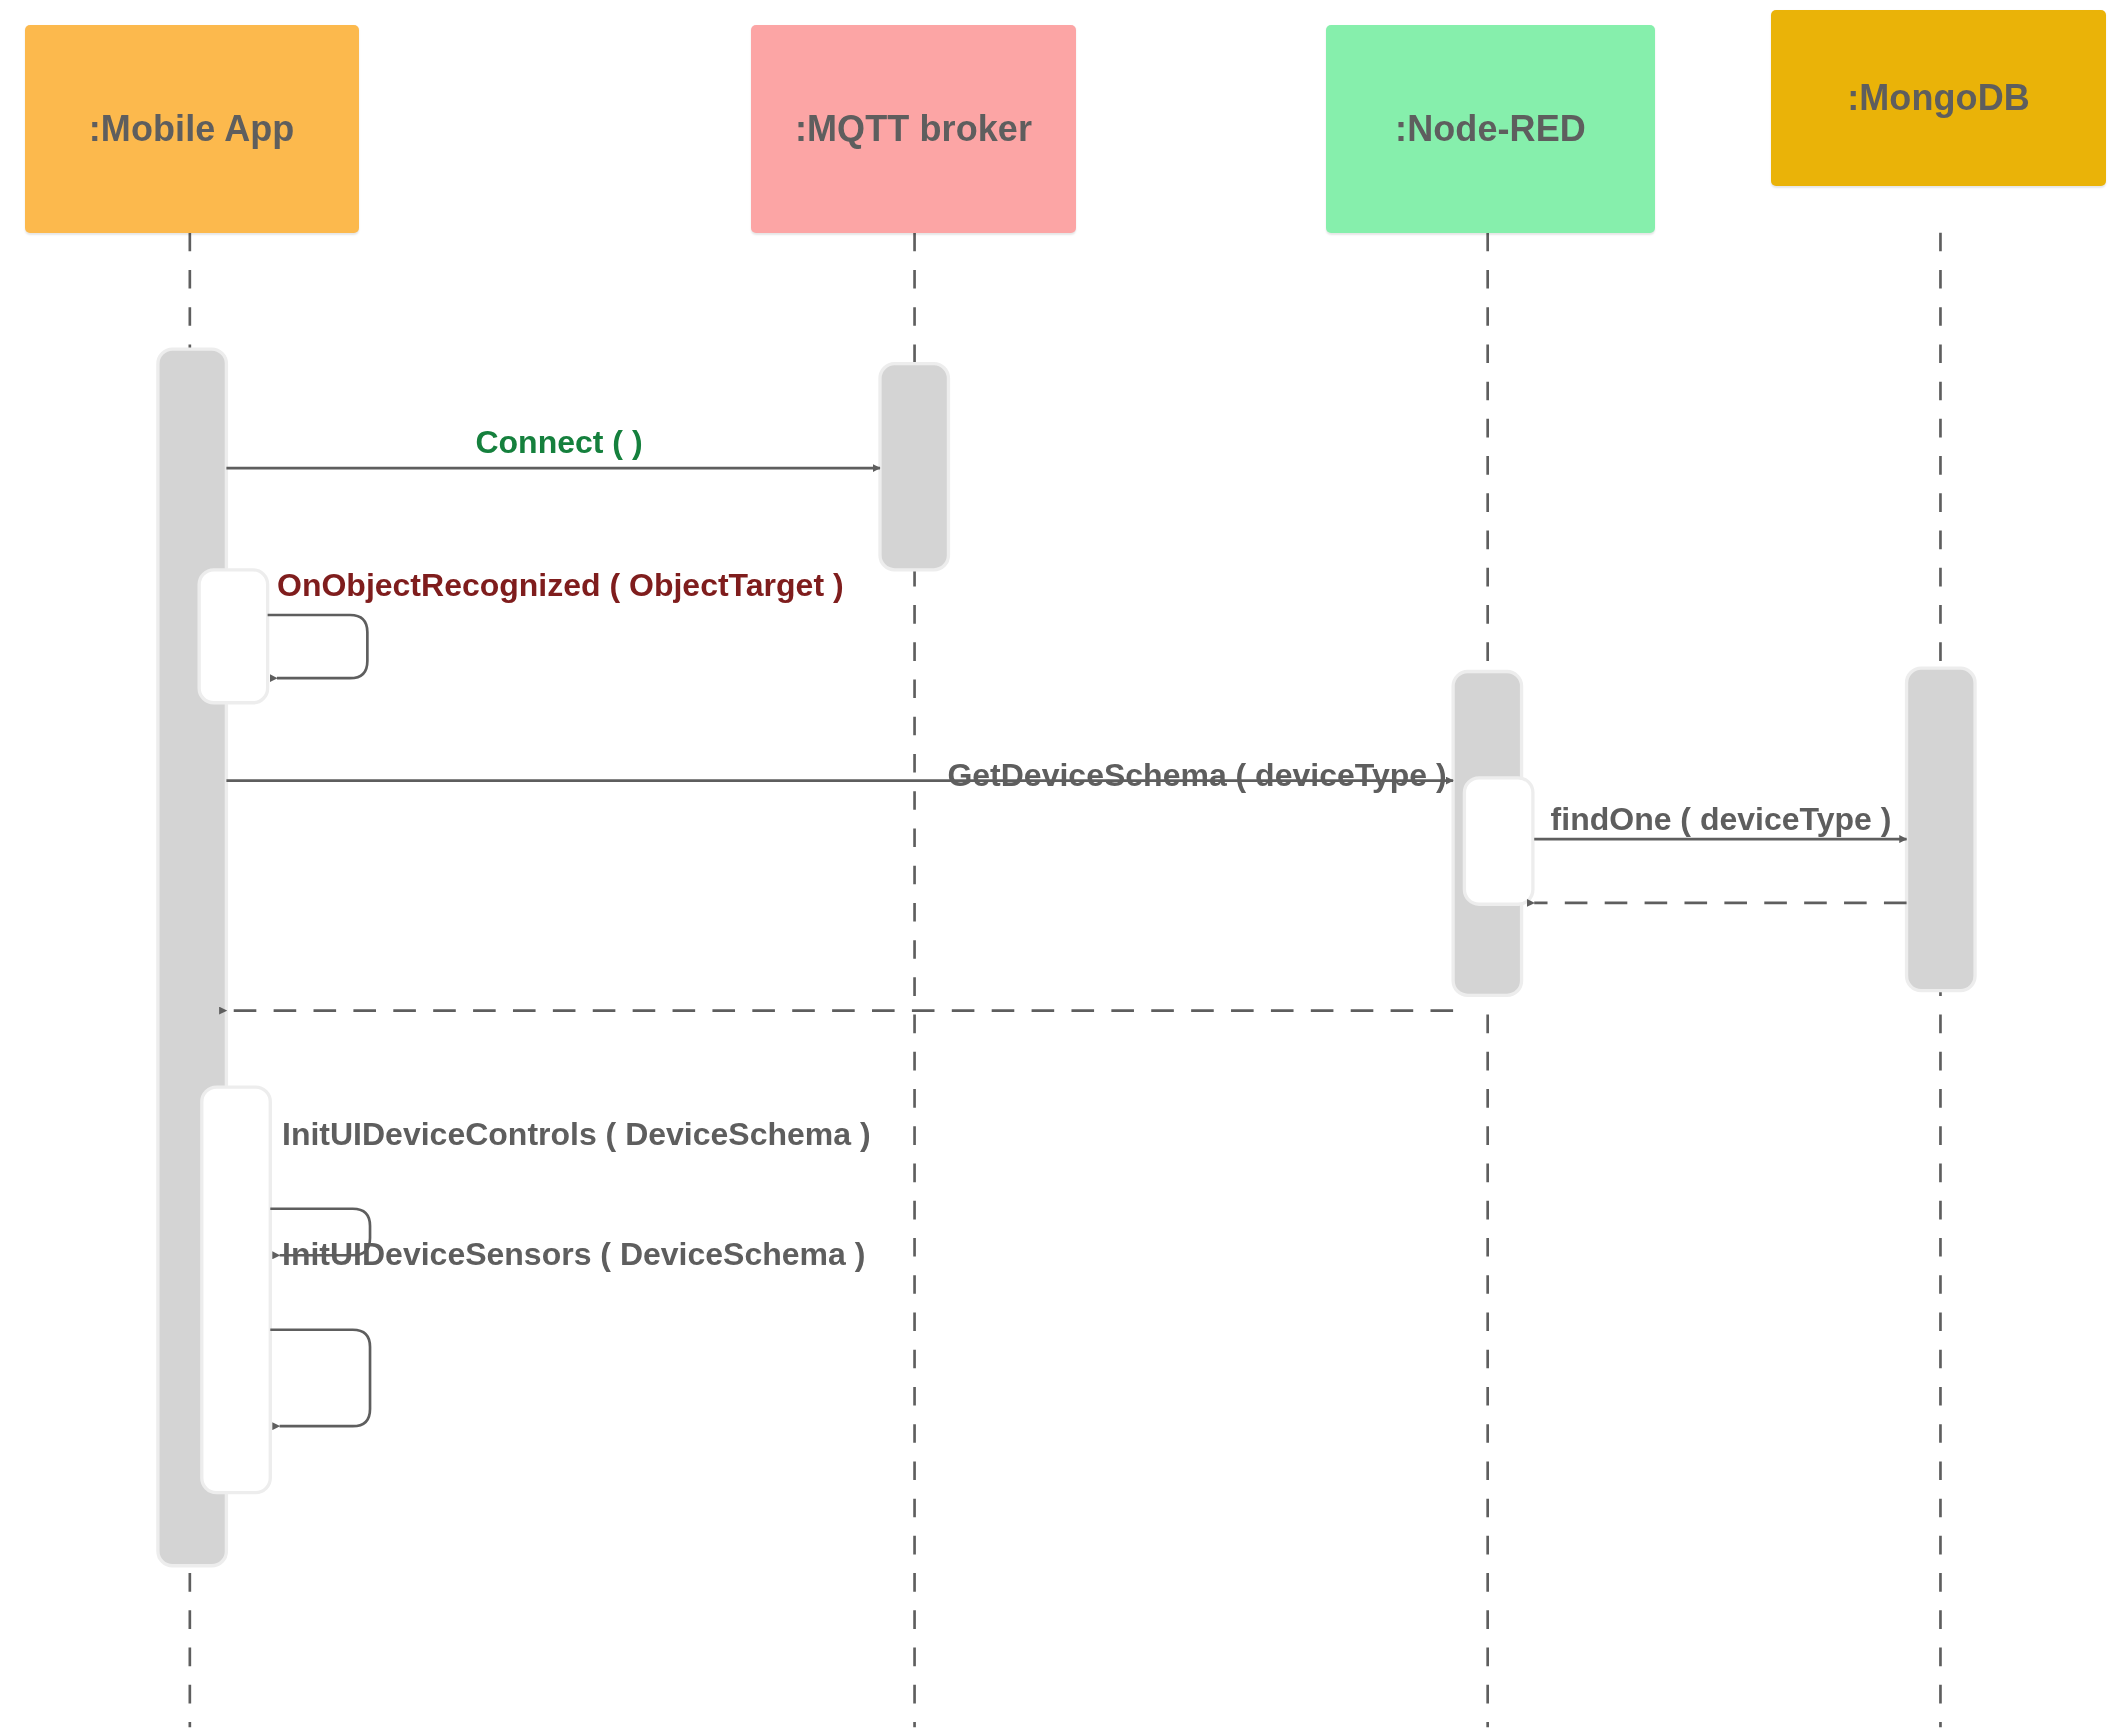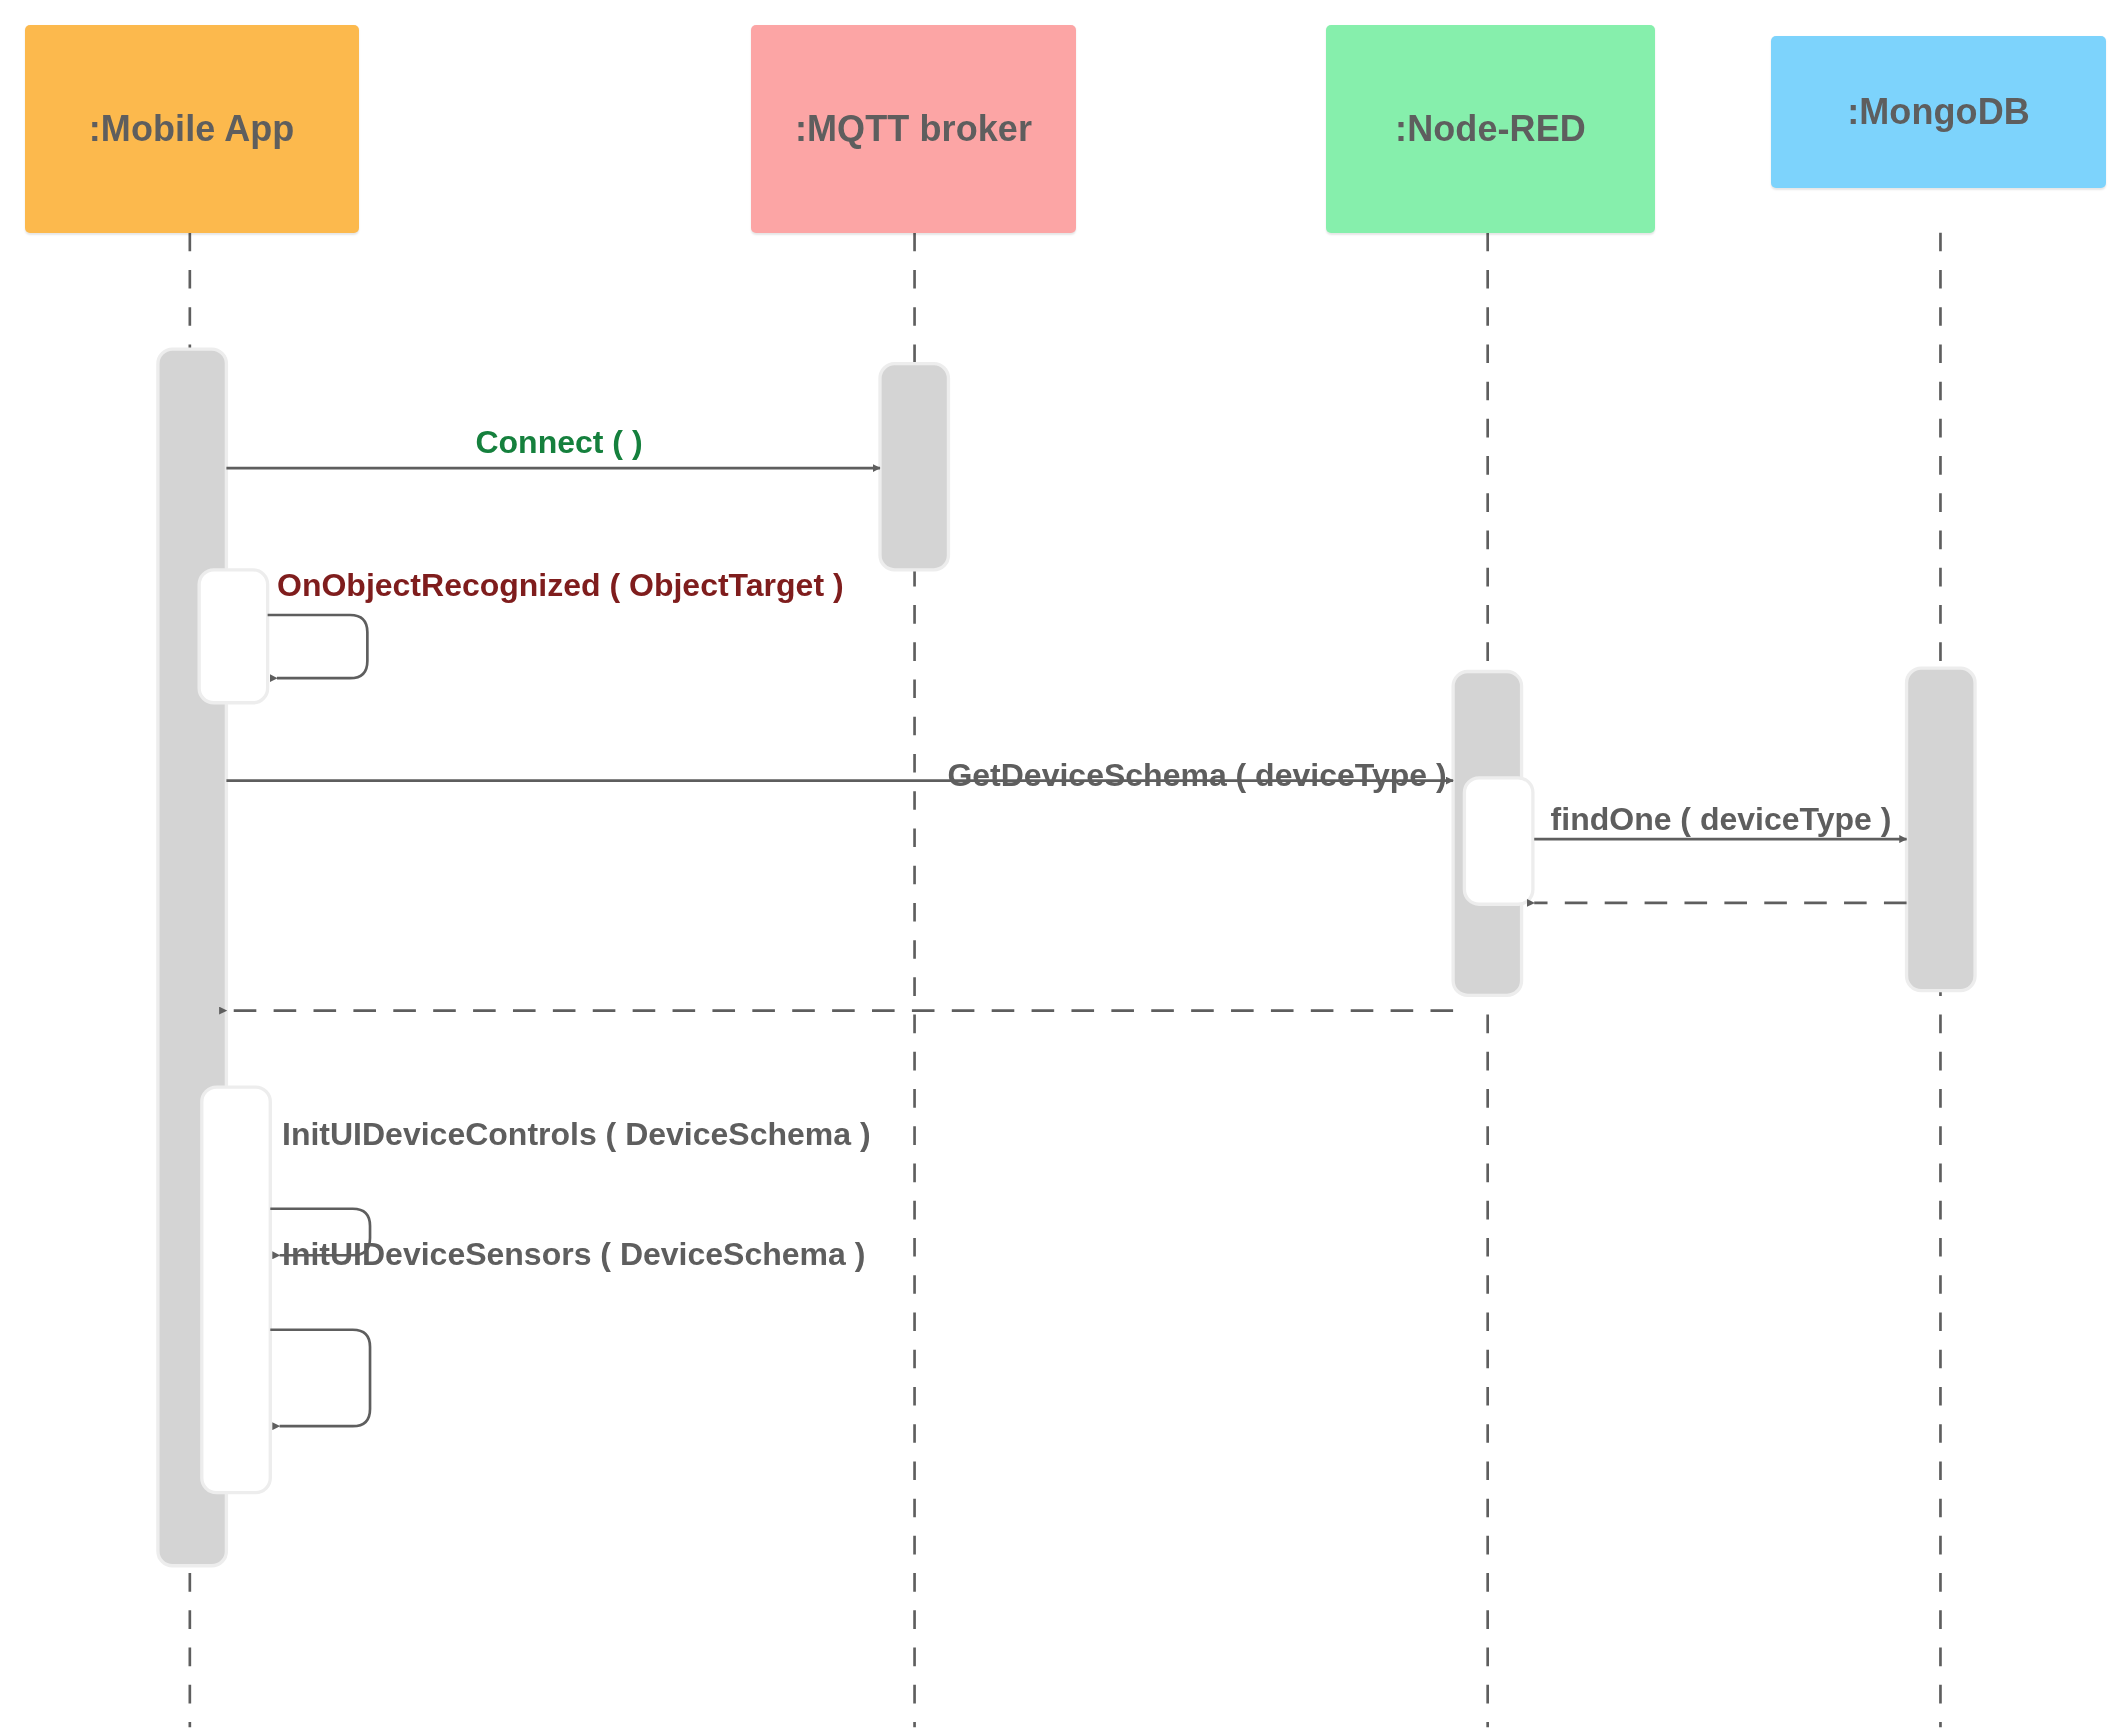--- a/index.html
+++ b/index.html
@@ -116,21 +116,21 @@
   <div id="layer-header-boxes">
       <div class="lifeline-header-box" style="left: 24.6px; top: 24.6px; width: 334px; height: 208px; background: rgb(252, 185, 77);">
         <div class="lifeline-header-label" style="color: rgb(94, 94, 94);">:Mobile App</div>
       </div>
       <div class="lifeline-header-box" style="left: 751px; top: 24.6px; width: 325px; height: 208px; background: #fca5a5;">
         <div class="lifeline-header-label" style="color: rgb(94, 94, 94);">:MQTT broker</div>
       </div>
       <div class="lifeline-header-box" style="left: 1326px; top: 24.6px; width: 329px; height: 208px; background: #86efac;">
         <div class="lifeline-header-label" style="color: rgb(94, 94, 94);">:Node-RED</div>
       </div>
-      <div class="lifeline-header-box" style="left: 1771px; top: 36px; width: 335px; height: 152px; background: #7dd3fc;">
+      <div class="lifeline-header-box" style="left: 1771px; top: 10px; width: 335px; height: 176px; background: #eab308;">
         <div class="lifeline-header-label" style="color: rgb(94, 94, 94);">:MongoDB</div>
       </div>
     </div>
   <div id="layer-message-labels">
       <div class="msg-label anchor-center" style="left: 559px; top: 426px; color: #15803d;">Connect ( )</div>
       <div class="msg-label anchor-left" style="left: 277px; top: 569px; color: #7f1d1d;">OnObjectRecognized ( ObjectTarget )</div>
       <div class="msg-label anchor-center" style="left: 1197px; top: 743px; color: rgb(94, 94, 94); margin-top: 16px;">GetDeviceSchema ( deviceType )</div>
       <div class="msg-label anchor-center" style="left: 1721px; top: 803px; color: rgb(94, 94, 94);">findOne ( deviceType )</div>
       <div class="msg-label anchor-left" style="left: 282px; top: 1118px; color: rgb(94, 94, 94);">InitUIDeviceControls ( DeviceSchema )</div>
       <div class="msg-label anchor-left" style="left: 282px; top: 1238px; color: rgb(94, 94, 94);">InitUIDeviceSensors ( DeviceSchema )</div>

